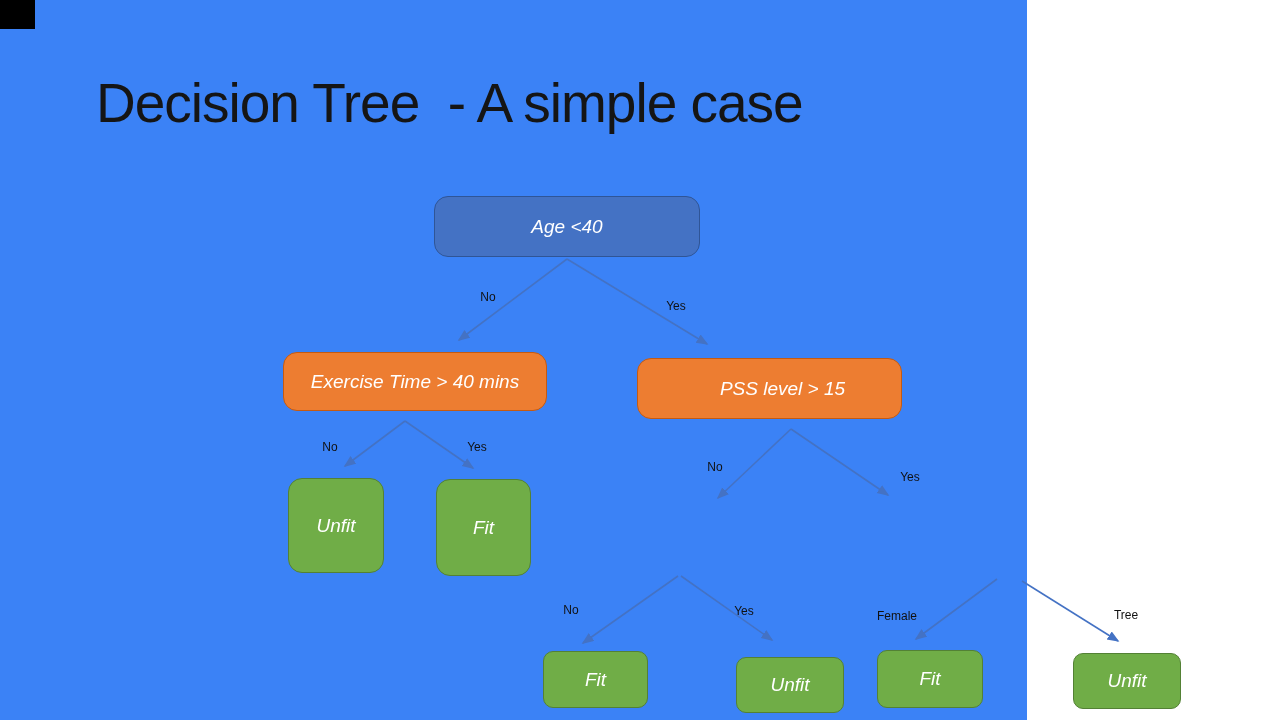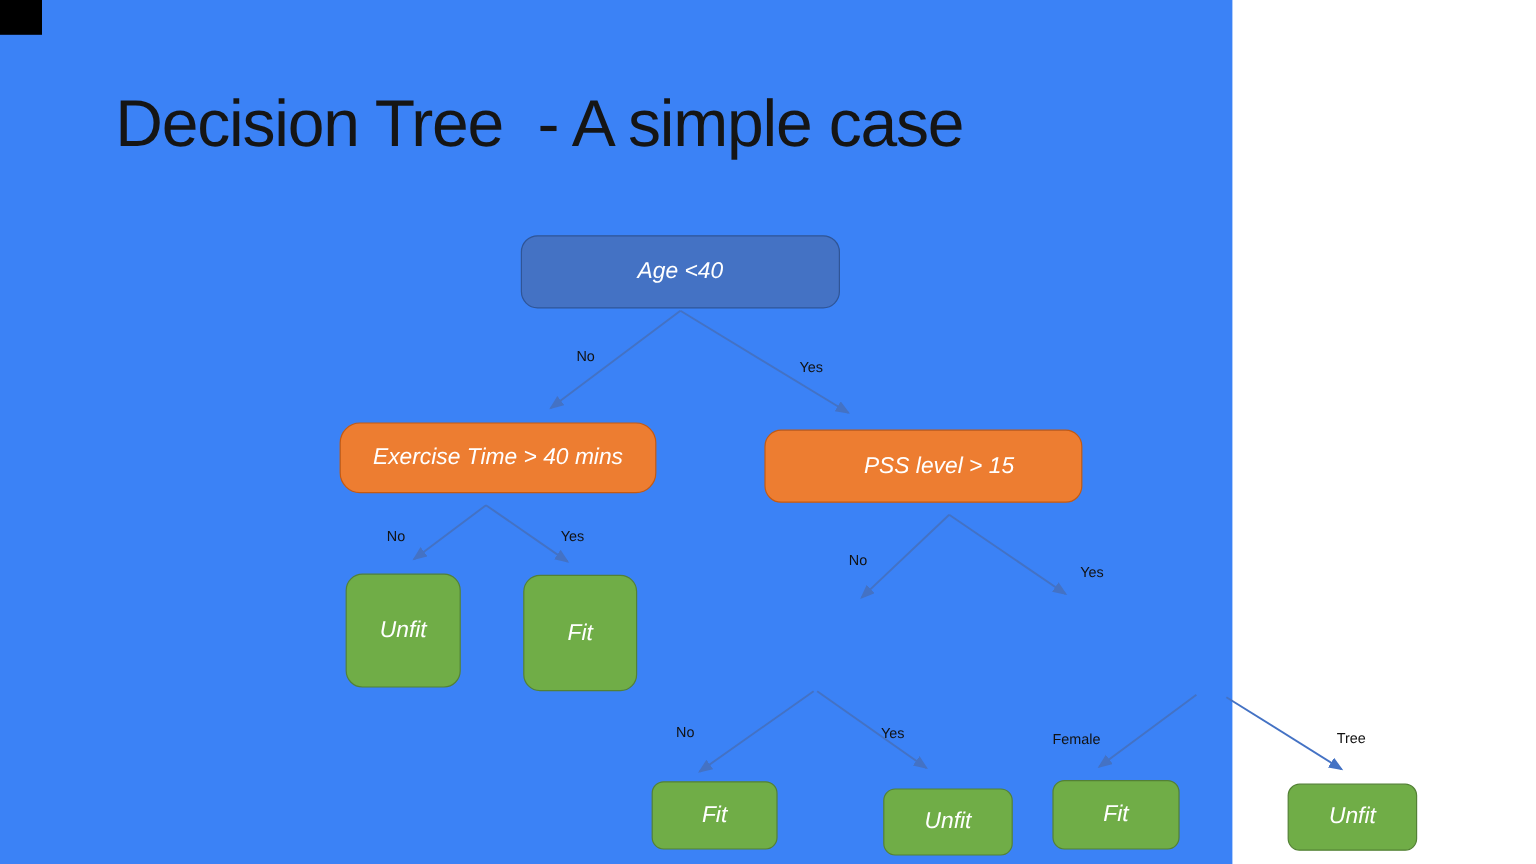--- a/index.html
+++ b/index.html
@@ -59,21 +59,21 @@
     <line x1="678" y1="576" x2="583" y2="643" marker-end="url(#arrow)"></line>
     <line x1="681" y1="576" x2="772" y2="640" marker-end="url(#arrow)"></line>
     <line x1="997" y1="579" x2="916" y2="639" marker-end="url(#arrow)"></line>
     <line x1="1022" y1="581" x2="1118" y2="641" marker-end="url(#arrow)"></line>
   </svg>
 
   <div class="node blue" style="left:434px; top:196px; width:266px; height:61px;">
     <span>Age &lt;40</span>
   </div>
 
-  <div class="node orange" style="left:283px; top:352px; width:264px; height:59px;border-radius:17px;">
+  <div class="node orange" style="left:283px; top:352px; width:264px; height:59px;">
     <span>Exercise Time &gt; 40 mins</span>
   </div>
 
   <div class="node orange" style="left:637px; top:358px; width:265px; height:61px;padding-left:40px;">
     <span>PSS level &gt; 15</span>
   </div>
 
   <div class="node green" style="left:288px; top:478px; width:96px; height:95px;">
     <span>Unfit</span>
   </div>

